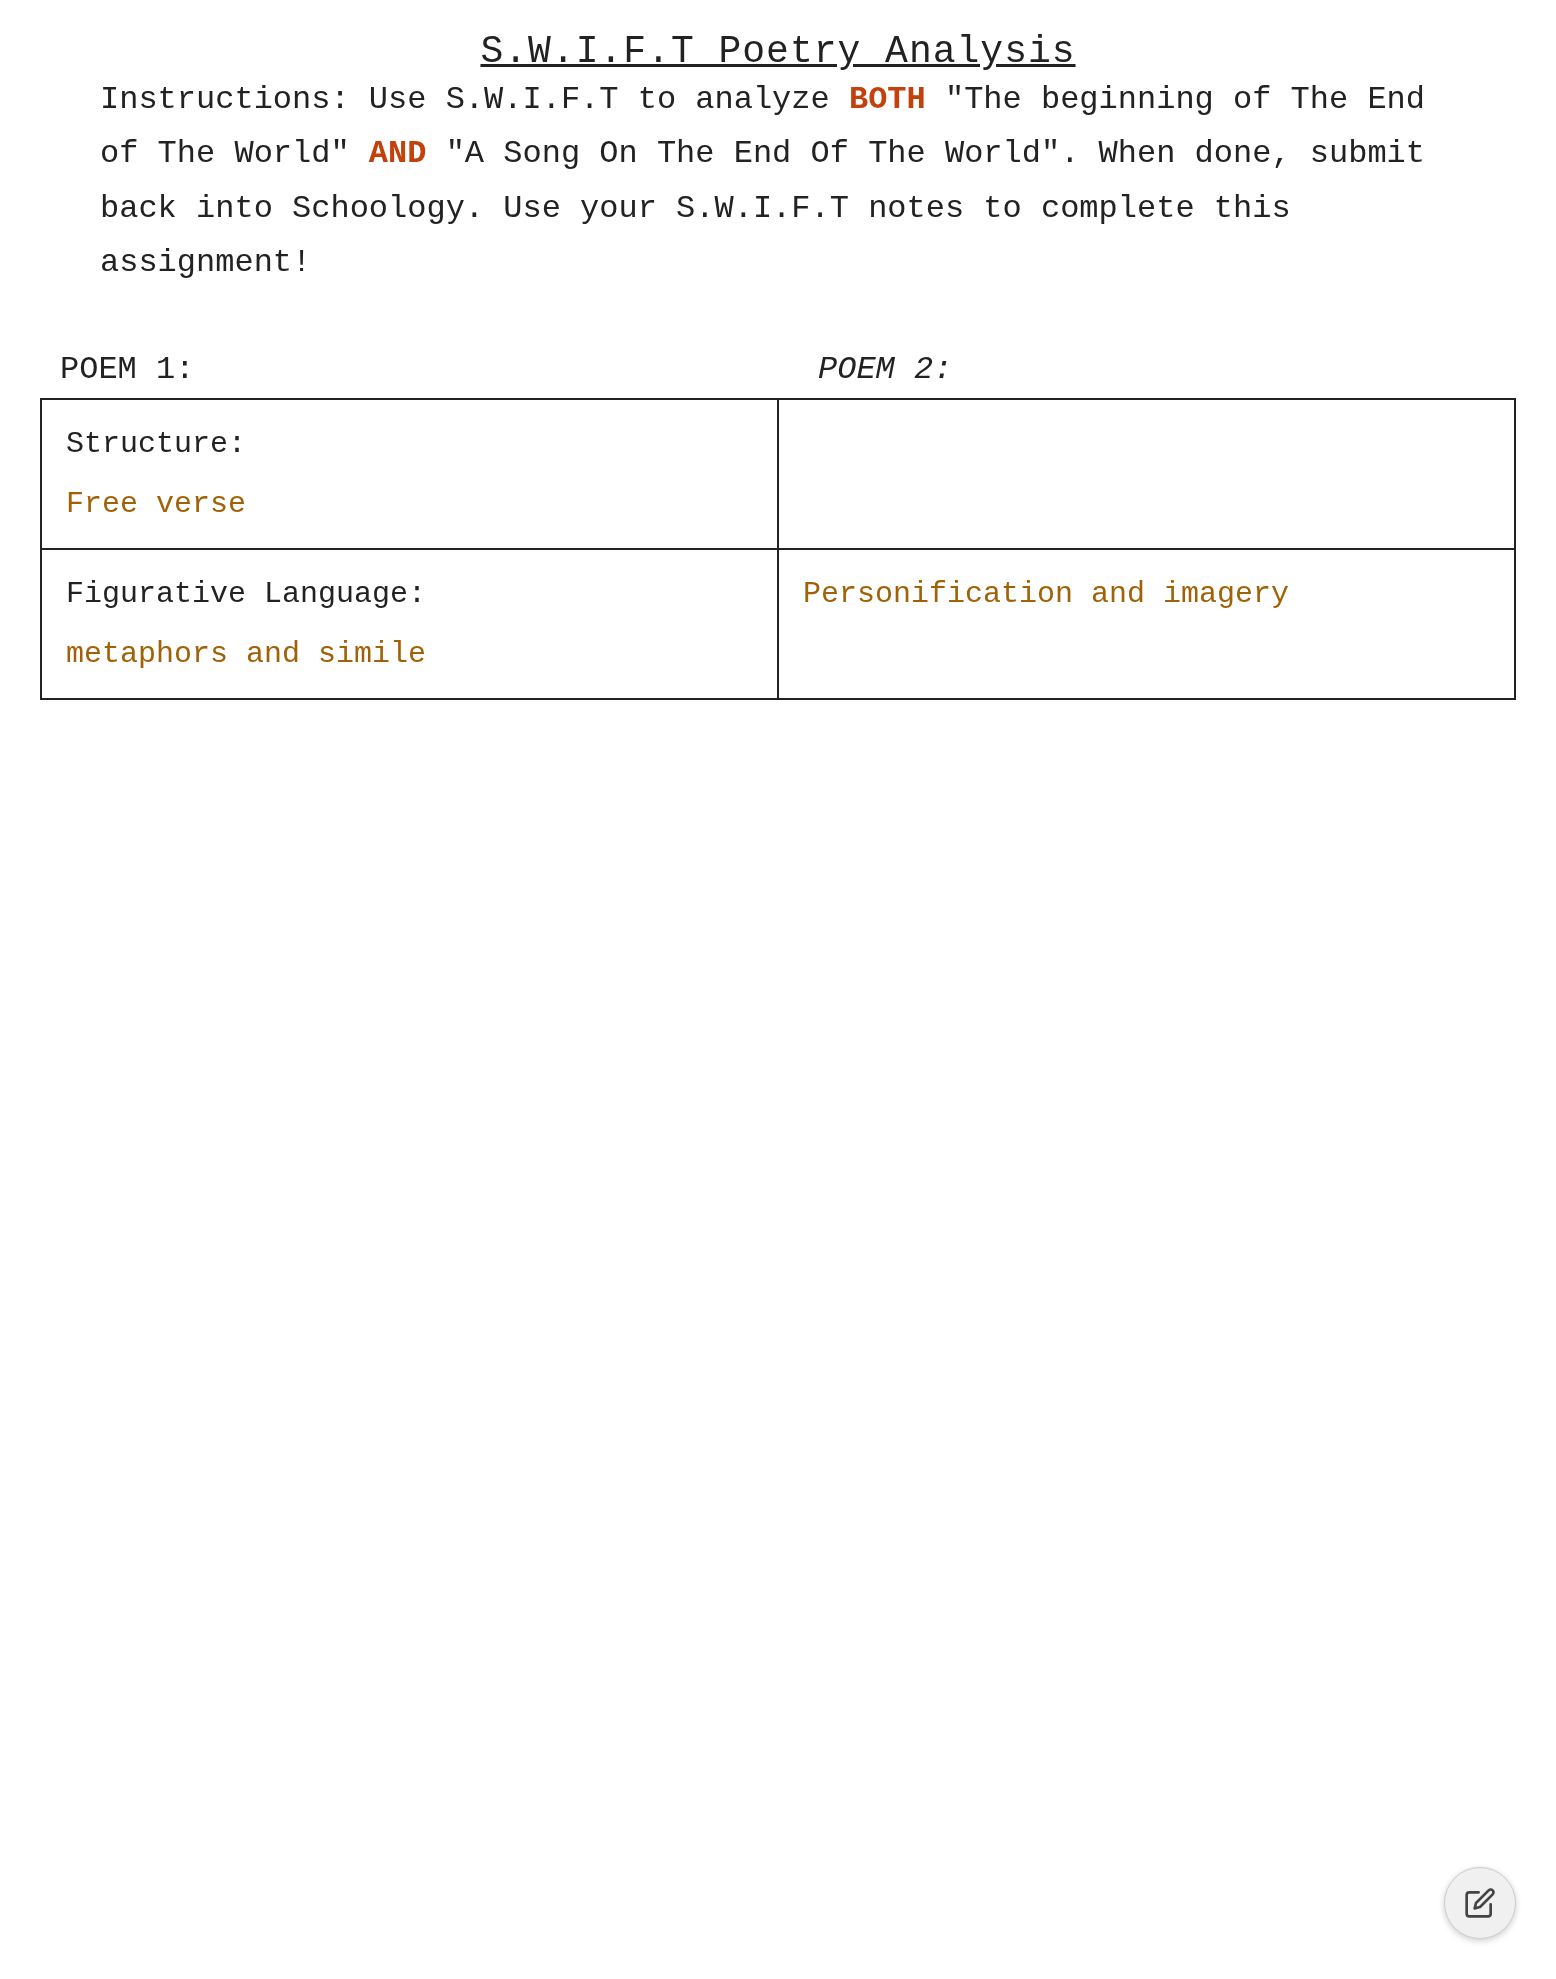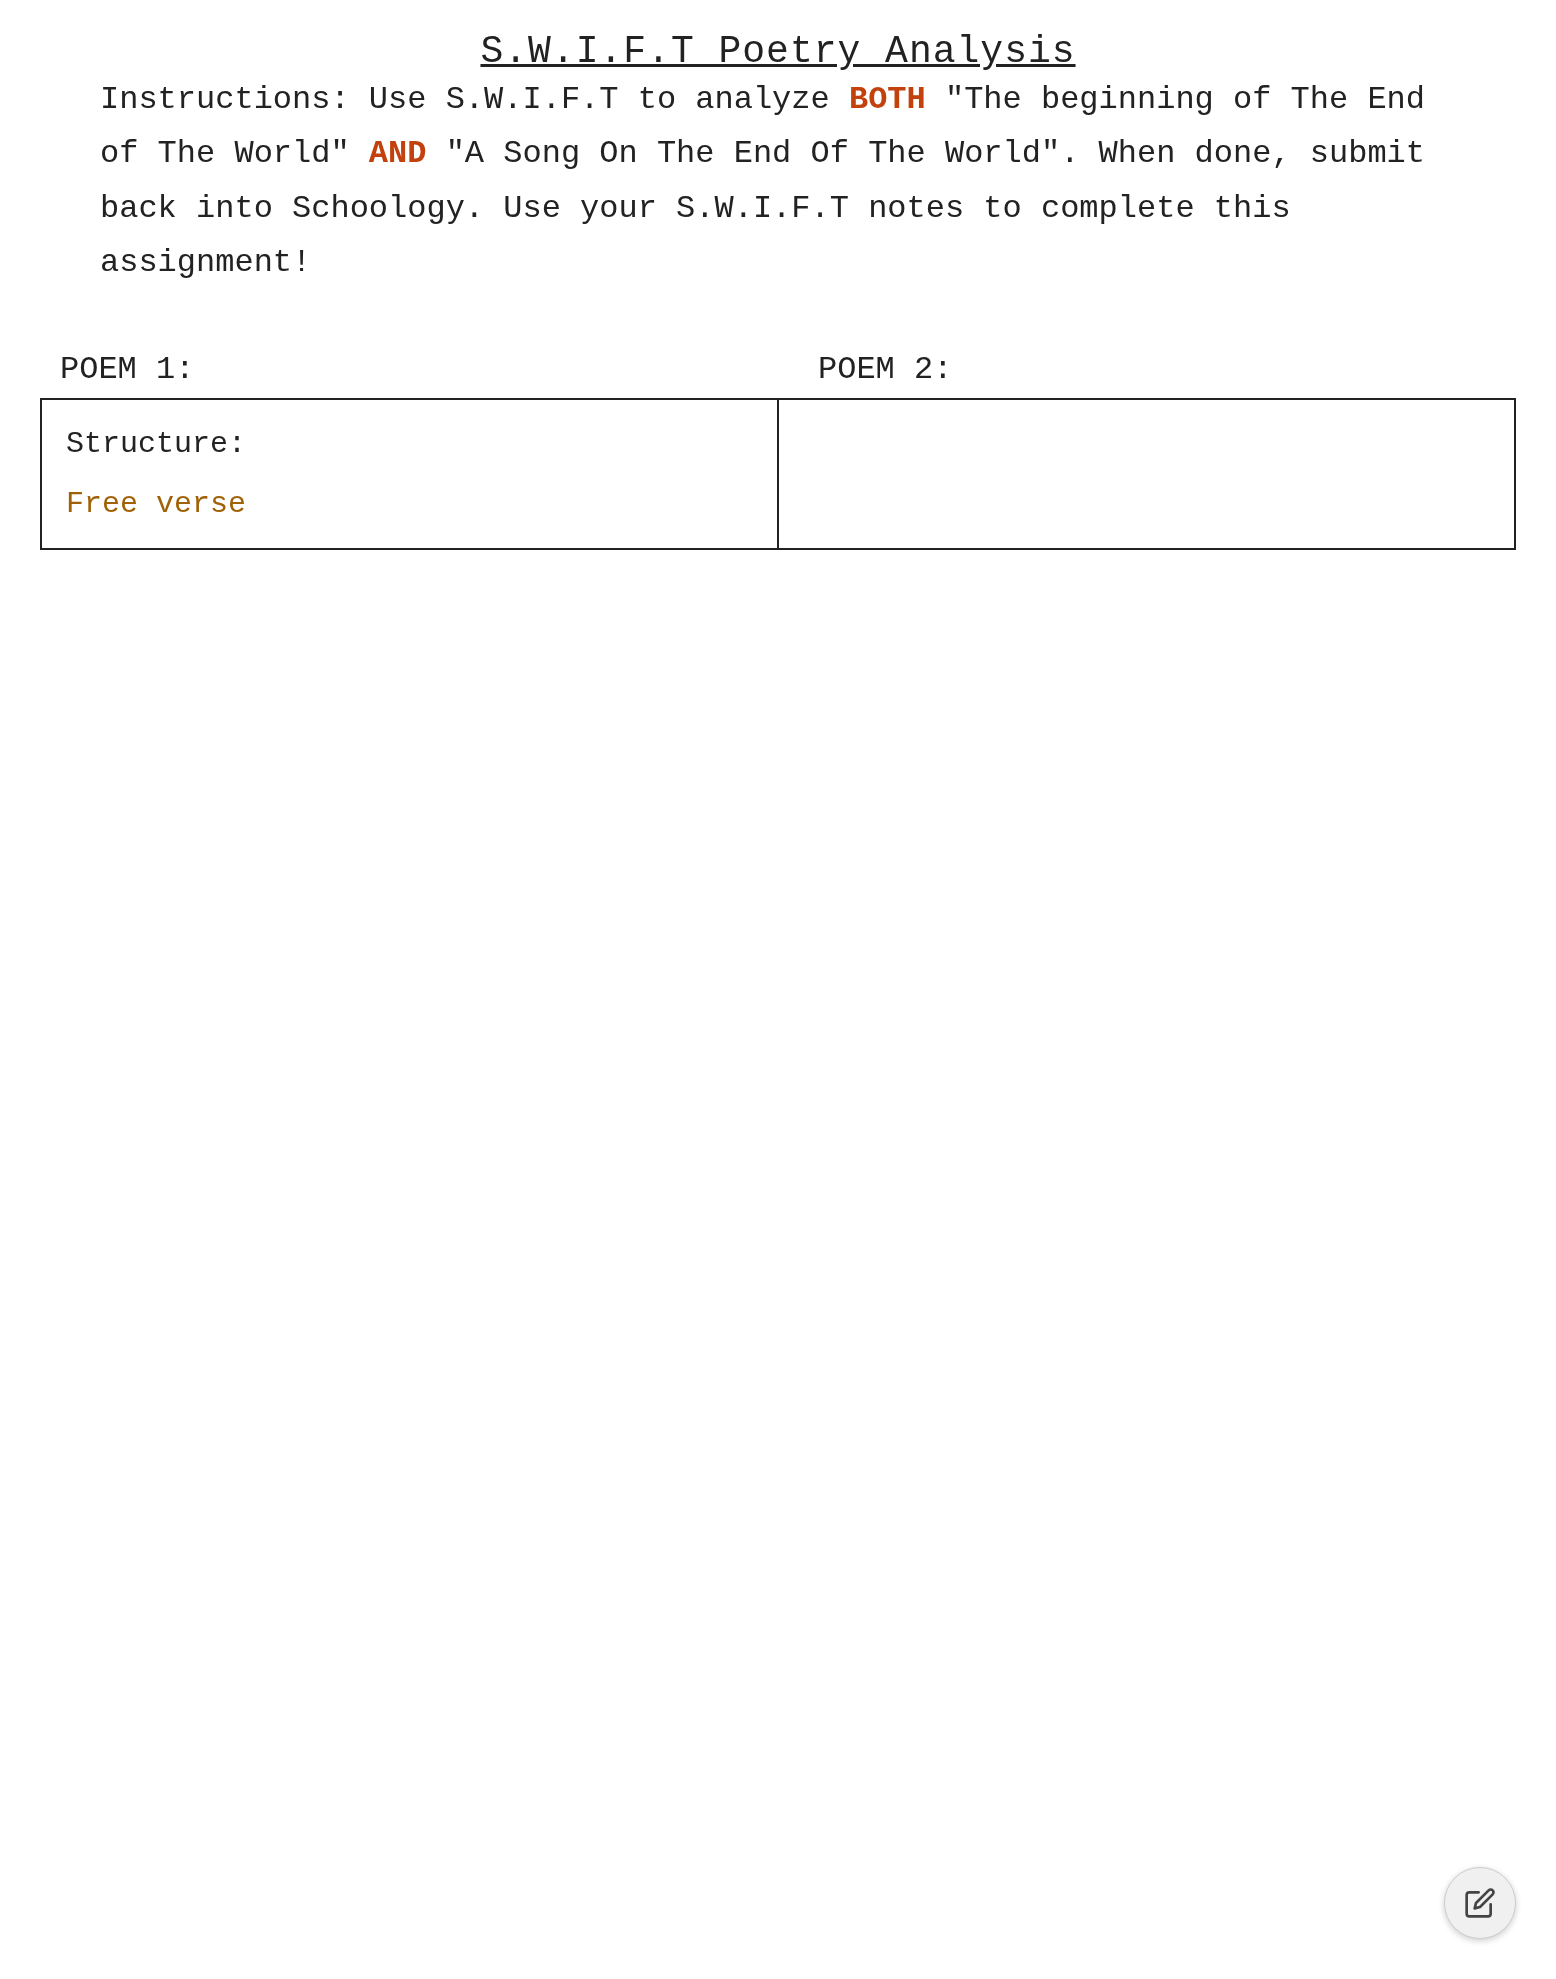--- a/index.html
+++ b/index.html
@@ -49,20 +49,21 @@
       font-size: 32px;
       color: #222;
       padding-left: 20px;
     }
 
     .poem-header-2 {
       width: 50%;
       font-size: 32px;
       color: #222;
       padding-left: 40px;
+      font-style: italic;
     }
 
     .analysis-table {
       width: 100%;
       border-collapse: collapse;
       border: 2px solid #222;
     }
 
     .analysis-table td {
       border: 2px solid #222;
@@ -137,20 +138,33 @@
       </td>
       <td>
         <div class="cell-content">
           <span class="cell-value"></span>
         </div>
       </td>
     </tr>
 
 
 
+    <tr>
+      <td>
+        <div class="cell-content">
+          <span class="cell-label">Figurative Language:</span>
+          <span class="cell-value">metaphors and simile</span>
+        </div>
+      </td>
+      <td>
+        <div class="cell-content">
+          <span class="cell-value">Personification and imagery</span>
+        </div>
+      </td>
+    </tr>
 
   </tbody>
 </table>
 
 <div class="edit-fab">
   <svg viewBox="0 0 24 24" fill="none" stroke="#444" stroke-width="2" stroke-linecap="round" stroke-linejoin="round">
     <path d="M11 4H4a2 2 0 0 0-2 2v14a2 2 0 0 0 2 2h14a2 2 0 0 0 2-2v-7"></path>
     <path d="M18.5 2.5a2.121 2.121 0 0 1 3 3L12 15l-4 1 1-4 9.5-9.5z"></path>
   </svg>
 </div>

